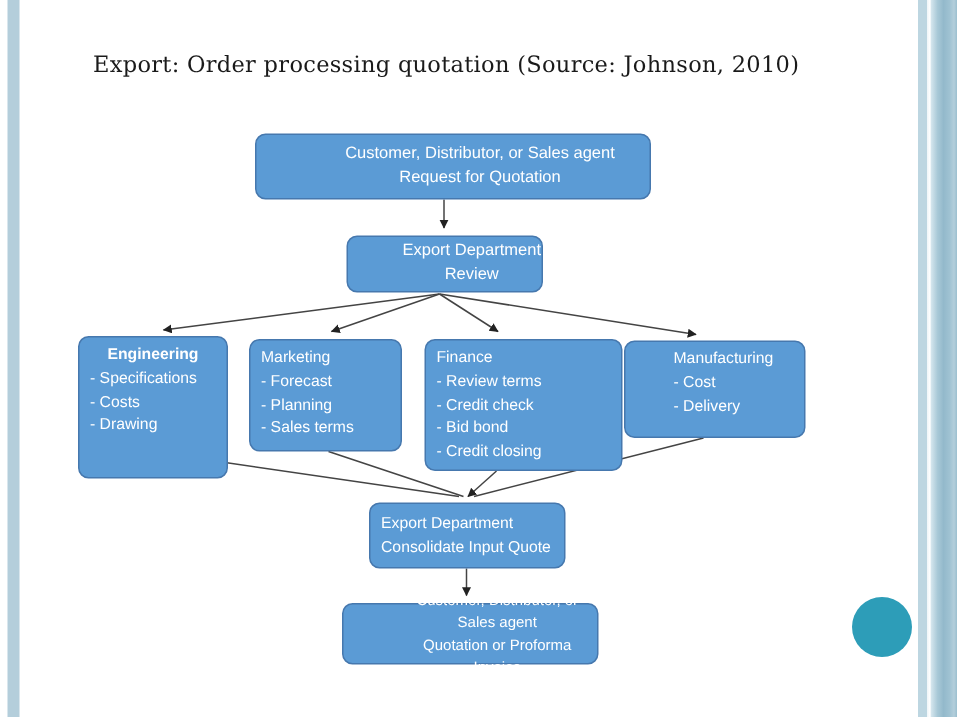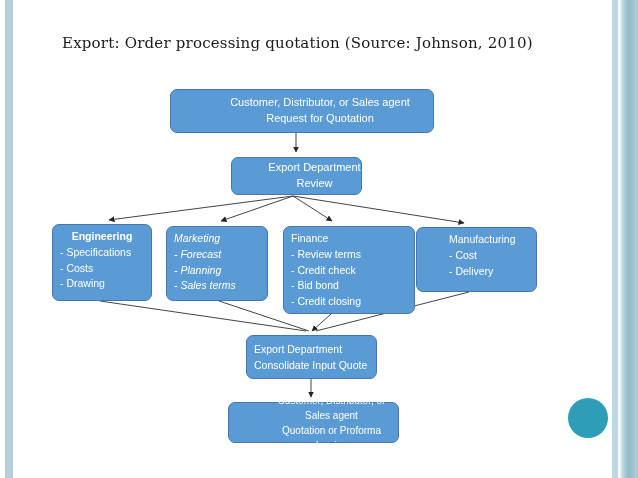--- a/index.html
+++ b/index.html
@@ -38,22 +38,22 @@
     color:#ffffff;
     padding-left:36px;
   }
   .center{display:flex;flex-direction:column;justify-content:center;text-align:center;}
   .two-line{font-size:11px;line-height:1.45;}
   .dept{padding:4px 7px;font-size:10.5px;line-height:1.5;}
   .dept-title-center{font-weight:bold;text-align:center;}
   .dept-title-left{text-align:left;}
   #node-request{left:170px;top:89px;width:264px;height:44px;}
   #node-review{left:231px;top:157px;width:131px;height:38px;}
-  #node-engineering{left:52px;top:224px;width:100px;height:77px;}
-  #node-marketing{left:166px;top:226px;width:102px;height:75px;font-style:italic;}
+  #node-engineering{left:52px;top:224px;width:100px;height:95px;}
+  #node-marketing{left:166px;top:226px;width:102px;height:75px;}
   #node-finance{left:283px;top:226px;width:132px;height:88px;}
   #node-manufacturing{left:416px;top:227px;width:121px;height:65px;padding-left:32px;}
   #node-consolidate{left:246px;top:335px;width:131px;height:44px;
     font-size:10.5px;line-height:1.5;padding:6px 7px;box-sizing:border-box;}
   #node-final{left:228px;top:402px;width:171px;height:41px;font-size:10px;line-height:1.5;}
   #arrows{position:absolute;left:0;top:0;pointer-events:none;}
 </style>
 </head>
 <body>
 

